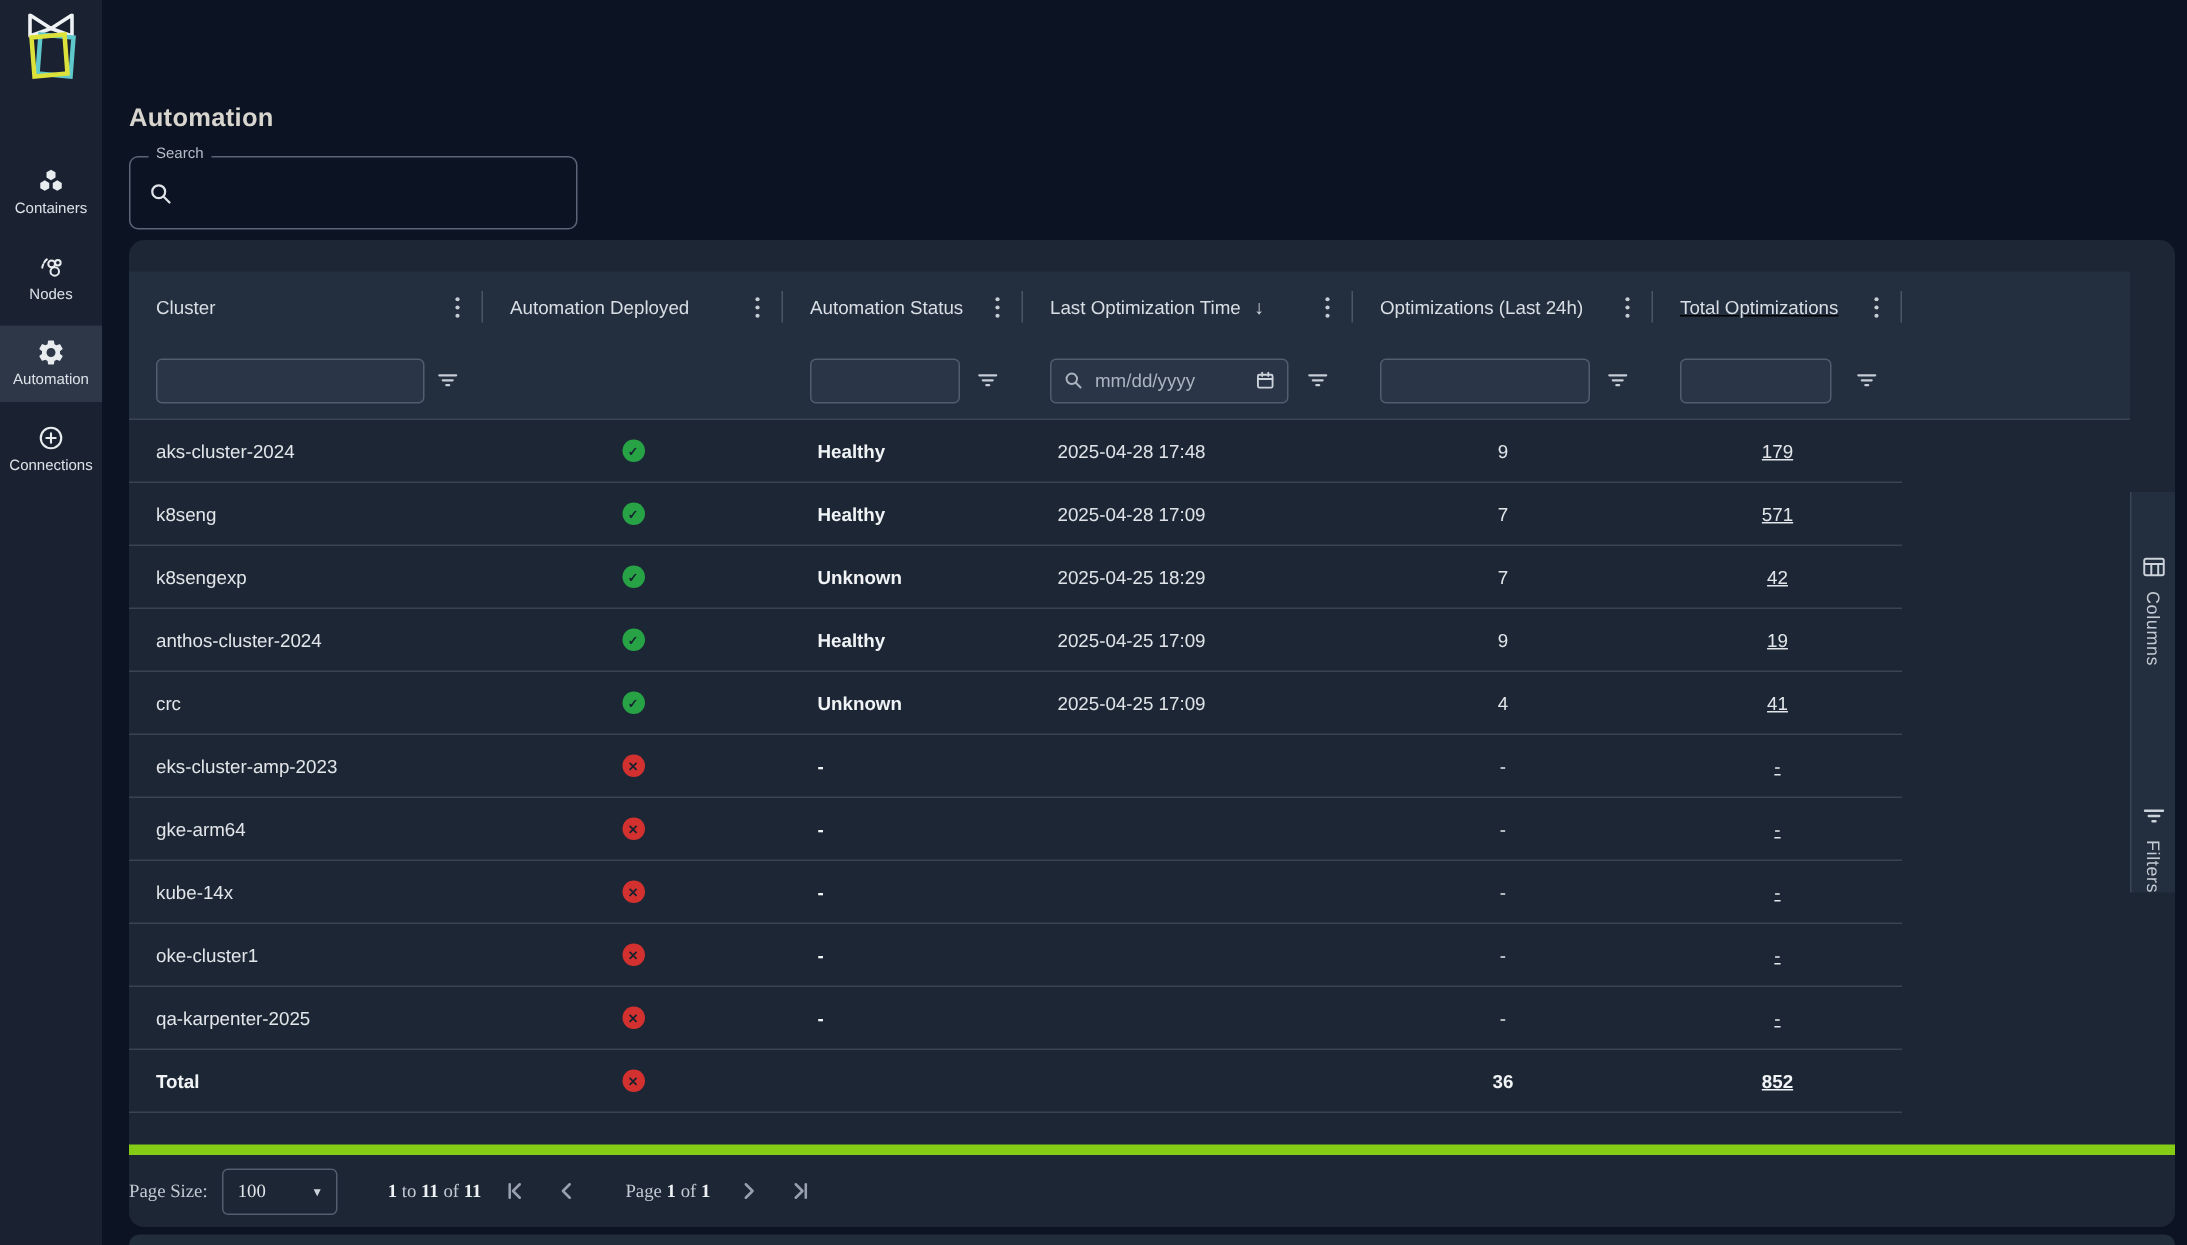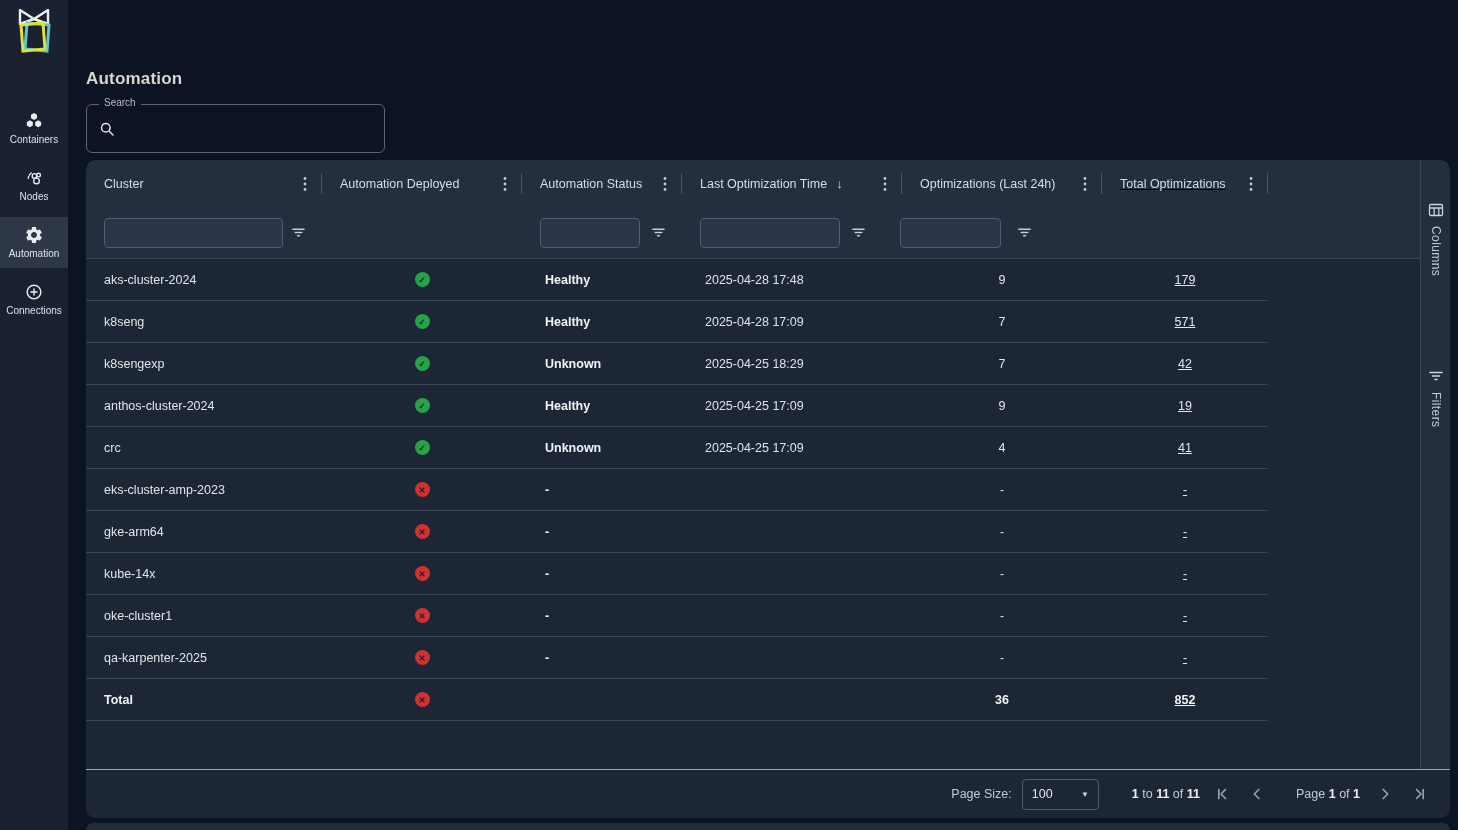--- a/index.html
+++ b/index.html
@@ -21,21 +21,21 @@
 
   
   .page-title{position:absolute;left:86px;top:58px;font-size:17px;font-weight:bold;color:#d8d5cf;letter-spacing:.2px;}
   .search-box{position:absolute;left:86px;top:104px;width:299px;height:49px;border:1px solid #5a6577;border-radius:6px;box-sizing:border-box;}
   .search-label{position:absolute;top:-8px;left:12px;background:#0c1322;padding:0 5px;font-size:10px;color:#b6bdc8;}
   .search-inner{display:flex;align-items:center;height:100%;padding:0 12px;}
   .search-inner input{flex:1;background:transparent;border:none;outline:none;color:#e2e6ea;font-size:13px;margin-left:8px;font-family:"Liberation Sans",sans-serif;}
 
   
   .card{position:absolute;left:86px;top:160px;width:1364px;height:658px;background:#1d2634;border-radius:10px;overflow:hidden;display:flex;flex-direction:column;}
-  .card-top{flex:1;display:flex;min-height:0;}
+  .card-top{flex:1;display:flex;min-height:0;align-items:center;}
   .card-left{flex:1;display:flex;flex-direction:column;min-width:0;}
   .band{background:#232e3e;}
   .header-row{height:47px;display:flex;align-items:stretch;}
   .h-cell{position:relative;display:flex;align-items:center;padding:0 14px 0 18px;box-sizing:border-box;cursor:pointer;}
   .h-cell::after{content:"";position:absolute;right:0;top:13px;height:21px;width:1px;background:#4a5565;}
   .h-label{font-size:12.5px;color:#d9dee5;white-space:nowrap;}
   .sort-arrow{margin-left:9px;font-size:13px;color:#d0d6dd;cursor:pointer;line-height:1;}
   .kebab{margin-left:auto;cursor:pointer;padding:2px 1px;}
   .c0{width:236px;} .c1{width:200px;} .c2{width:160px;} .c3{width:220px;} .c4{width:200px;} .c5{width:166px;text-decoration:underline;}
 
@@ -59,21 +59,21 @@
   .dot-green{background:#27a346;}
   .dot-red{background:#d3312f;}
 
   
   .side-strip{width:30px;background:#232e3e;border-left:1px solid #3a4554;display:flex;flex-direction:column;align-items:center;padding-top:42px;box-sizing:border-box;}
   .strip-tab{display:flex;flex-direction:column;align-items:center;cursor:pointer;}
   .strip-tab .vtext{writing-mode:vertical-rl;font-size:12px;color:#c3cad3;margin-top:8px;letter-spacing:.4px;}
   .strip-tab + .strip-tab{margin-top:92px;}
 
   
-  .pagination{height:48px;border-top:1px solid #84cc16;display:flex;align-items:center;justify-content:flex-end;padding-right:20px;font-size:12.5px;color:#c3cad4;background:#1d2634;}
+  .pagination{height:48px;border-top:7px solid #84cc16;display:flex;align-items:center;padding-right:20px;font-size:12.5px;color:#c3cad4;background:#1d2634;font-family:Liberation Serif, serif;}
   .pg-bold{font-weight:bold;color:#eef1f4;}
   .pg-select{width:77px;height:31px;border:1px solid #525d6e;border-radius:4px;box-sizing:border-box;display:flex;align-items:center;padding:0 9px;margin-left:10px;cursor:pointer;color:#e2e6ea;}
   .pg-caret{margin-left:auto;font-size:8px;color:#cdd3db;}
   .pg-range{margin-left:33px;}
   .pg-btn{width:22px;height:22px;display:flex;align-items:center;justify-content:center;cursor:pointer;margin-left:12px;}
   .pg-btn:first-of-type{margin-left:38px;}
   .pg-page{margin-left:28px;margin-right:2px;}
 
   
   .next-card{position:absolute;left:86px;top:823px;width:1364px;height:7px;background:#222d3c;border-radius:8px 8px 0 0;}
@@ -241,20 +241,42 @@
         </div>
         <div class="f-cell c1"></div>
         <div class="f-cell c2">
           <input class="f-input fi-status" style="">
           <span class="filter-btn">
             <svg width="15" height="15" viewBox="0 0 16 16" fill="none" stroke="#c6cdd6" stroke-width="1.6" stroke-linecap="round">
                 <path d="M2 4.5 H14 M4.5 8 H11.5 M7 11.5 H9"></path>
               </svg>
           </span>
         </div>
+        <div class="f-cell c3">
+          <div class="date-wrap">
+            <span>
+              <svg width="13" height="13" viewBox="0 0 16 16" fill="none" stroke="#aab3bf" stroke-width="1.6" stroke-linecap="round">
+                  <circle cx="6.8" cy="6.8" r="4.3"></circle>
+                  <path d="M10.3 10.3 L14 14"></path>
+                </svg>
+            </span>
+            <input placeholder="mm/dd/yyyy" style="">
+            <span>
+              <svg width="13" height="13" viewBox="0 0 16 16" fill="none" stroke="#cdd3db" stroke-width="1.5" stroke-linecap="round">
+                  <rect x="2" y="3.5" width="12" height="10.5" rx="1"></rect>
+                  <path d="M2 7 H14 M5.5 1.8 V4.5 M10.5 1.8 V4.5"></path>
+                </svg>
+            </span>
+          </div>
+          <span class="filter-btn">
+            <svg width="15" height="15" viewBox="0 0 16 16" fill="none" stroke="#c6cdd6" stroke-width="1.6" stroke-linecap="round">
+                <path d="M2 4.5 H14 M4.5 8 H11.5 M7 11.5 H9"></path>
+              </svg>
+          </span>
+        </div>
         <div class="f-cell c4">
           <input class="f-input fi-num" style="">
           <span class="filter-btn">
             <svg width="15" height="15" viewBox="0 0 16 16" fill="none" stroke="#c6cdd6" stroke-width="1.6" stroke-linecap="round">
                 <path d="M2 4.5 H14 M4.5 8 H11.5 M7 11.5 H9"></path>
               </svg>
           </span>
         </div>
         <div class="f-cell c5">
           <input class="f-input fi-total" style="">

